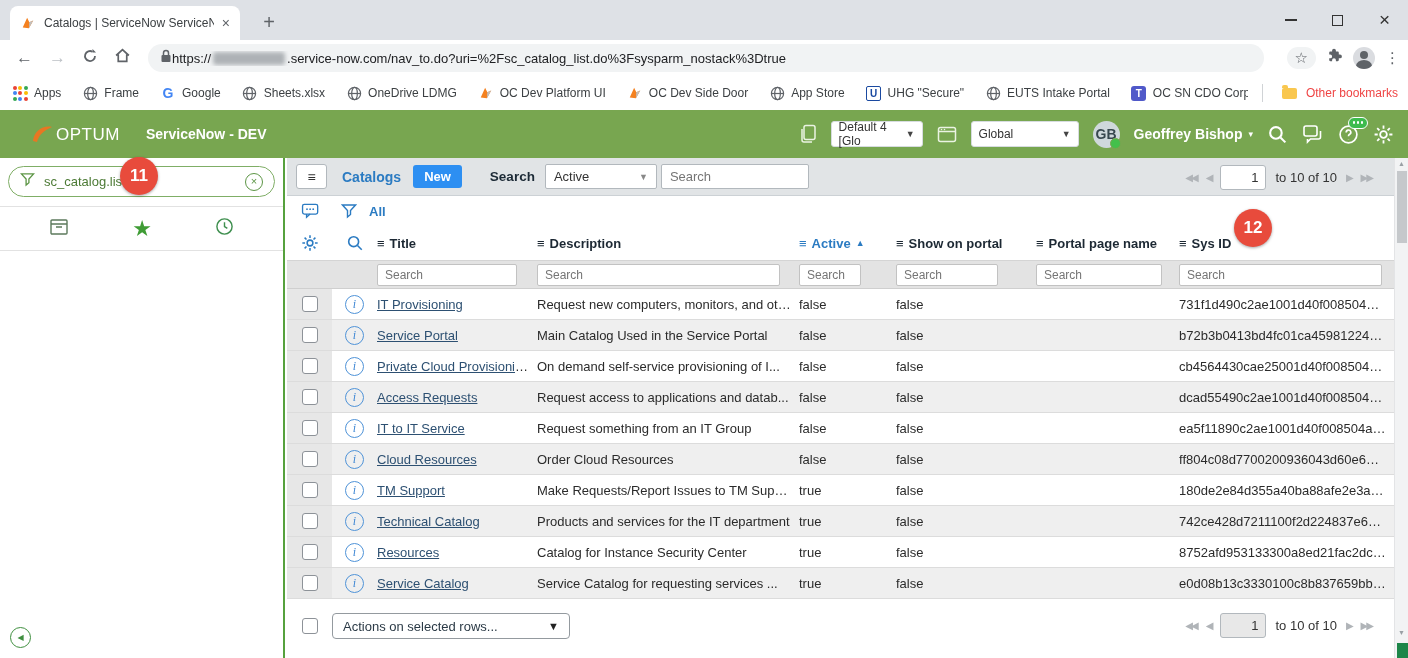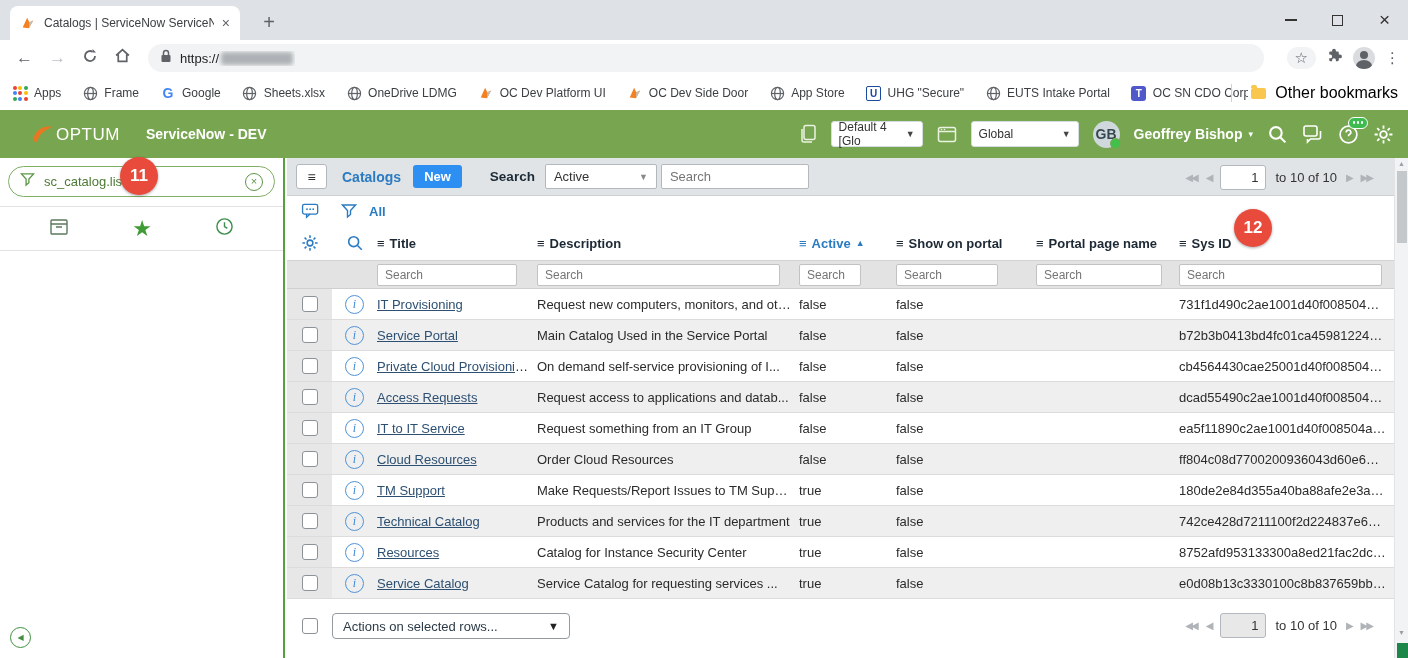--- a/index.html
+++ b/index.html
@@ -14,35 +14,35 @@
   .newtab { position:absolute; left:256px; top:10px; font-size:20px; color:#5f6368; width:26px; height:26px; text-align:center; line-height:24px; }
   .wincontrols { position:absolute; right:0; top:0; height:40px; display:flex; }
   .winbtn { width:47px; height:40px; display:flex; align-items:center; justify-content:center; color:#202124; }
   .win-min { width:12px; height:2px; background:#333; display:inline-block; }
   .win-max { width:11px; height:11px; border:1.5px solid #333; display:inline-block; }
   .win-close { font-size:19px; color:#333; }
 
   .navbar { position:absolute; left:0; top:40px; width:100%; height:36px; background:#fff; display:flex; align-items:center; }
   .navicon { font-size:17px; color:#5f6368; margin-left:16px; }
   .navicon.dim { color:#bdc1c6; }
-  .urlpill { position:absolute; left:148px; top:4px; width:1116px; height:28px; background:#f1f3f4; border-radius:14px; display:flex; align-items:center; padding:0 12px; gap:8px; }
+  .urlpill { position:absolute; left:148px; top:4px; width:1116px; height:28px; background:#f1f3f4; border-radius:14px; display:flex; align-items:center; padding:0 12px; }
   .urltext { font-size:13px; color:#202124; white-space:nowrap; overflow:hidden; display:flex; align-items:center; }
   .redacted { display:inline-block; width:72px; height:13px; background:#aeb2b6; border-radius:3px; filter:blur(2px); margin:0 2px; }
   .nav-right { position:absolute; right:8px; top:0; height:36px; display:flex; align-items:center; gap:10px; }
   .star-pill { background:#f1f3f4; border-radius:12px; padding:2px 8px; font-size:15px; color:#5f6368; }
   .chrome-avatar { width:22px; height:22px; border-radius:50%; background:#dadce0; position:relative; overflow:hidden; }
   .chrome-avatar::before { content:""; position:absolute; left:7px; top:4px; width:8px; height:8px; border-radius:50%; background:#5f6368; }
   .chrome-avatar::after { content:""; position:absolute; left:3px; top:13px; width:16px; height:12px; border-radius:50%; background:#5f6368; }
   .menu-dots { font-size:15px; color:#5f6368; letter-spacing:0; }
 
   .bookmarks { position:absolute; left:0; top:76px; width:100%; height:34px; background:#fff;text-align:center; }
   #bookmarks-list { position:absolute; left:12px; top:0; right:160px; height:34px; display:flex; align-items:center; gap:21px; overflow:hidden; }
   .bookmark { display:flex; align-items:center; gap:6px; font-size:12px; color:#3c4043; white-space:nowrap; }
   .bm-icon { width:16px; height:16px; display:inline-flex; align-items:center; justify-content:center; }
-  .other-bm { position:absolute; right:10px; top:0; height:34px; display:flex; align-items:center; gap:9px; font-size:16px; color:#000000; }
+  .other-bm { position:absolute; right:10px; top:0; height:34px; display:flex; align-items:center; gap:9px; font-size:12px; color:#ef4444; }
   .bm-sep { width:1px; height:18px; background:#d0d3d6; margin-right:10px; }
   .folder { width:15px; height:11px; background:#f9c74f; border-radius:2px; position:relative; }
   .folder::before { content:""; position:absolute; left:0; top:-3px; width:6px; height:3px; background:#f9c74f; border-radius:2px 2px 0 0; }
   .gword { color:#4285F4; font-weight:bold; font-size:14px; }
   .uhg-ic { width:15px; height:15px; border:1.6px solid #1a49a0; border-radius:2px; color:#1a49a0; font-size:10px; font-weight:bold; display:inline-flex; align-items:center; justify-content:center; }
   .teams-ic { width:15px; height:15px; background:#5059c9; border-radius:3px; color:#fff; font-size:10px; font-weight:bold; display:inline-flex; align-items:center; justify-content:center; }
   .apps-grid { display:grid; grid-template-columns:repeat(3,4px); grid-gap:1.5px; }
   .apps-grid span { width:4px; height:4px; border-radius:50%; }
 
   
@@ -167,20 +167,21 @@
           <path d="M2 8 L8 2.5 L14 8 M4 7 V13.5 H12 V7"></path>
         </svg></span>
     <div class="urlpill">
       <span><svg width="12" height="14" viewBox="0 0 12 14">
             <rect x="1.5" y="6" width="9" height="7" rx="1" fill="#5f6368"></rect>
             <path d="M3.5 6 V4 a2.5 2.5 0 0 1 5 0 V6" fill="none" stroke="#5f6368" stroke-width="1.5"></path>
           </svg></span>
       <span class="urltext">
           <span>https://</span>
           <span class="redacted"></span>
+          <span>.service-now.com/nav_to.do?uri=%2Fsc_catalog_list.do%3Fsysparm_nostack%3Dtrue</span>
         </span>
     </div>
     <div class="nav-right">
       <span class="star-pill">☆</span>
       <span><svg width="17" height="17" viewBox="0 0 17 17" fill="#5f6368">
             <path d="M14 6.5h-1.2V4.8c0-.7-.5-1.2-1.2-1.2H9.9v-1a1.9 1.9 0 0 0-3.8 0v1H4.4c-.7 0-1.2.5-1.2 1.2v1.7h1a1.9 1.9 0 0 1 0 3.8h-1v1.7c0 .7.5 1.2 1.2 1.2h1.7v-1.1a1.9 1.9 0 0 1 3.8 0v1.1h1.7c.7 0 1.2-.5 1.2-1.2v-1.7H14a1.9 1.9 0 0 0 0-3.8z"></path>
           </svg></span>
       <span class="chrome-avatar"></span>
       <span class="menu-dots">⋮</span>
     </div>

